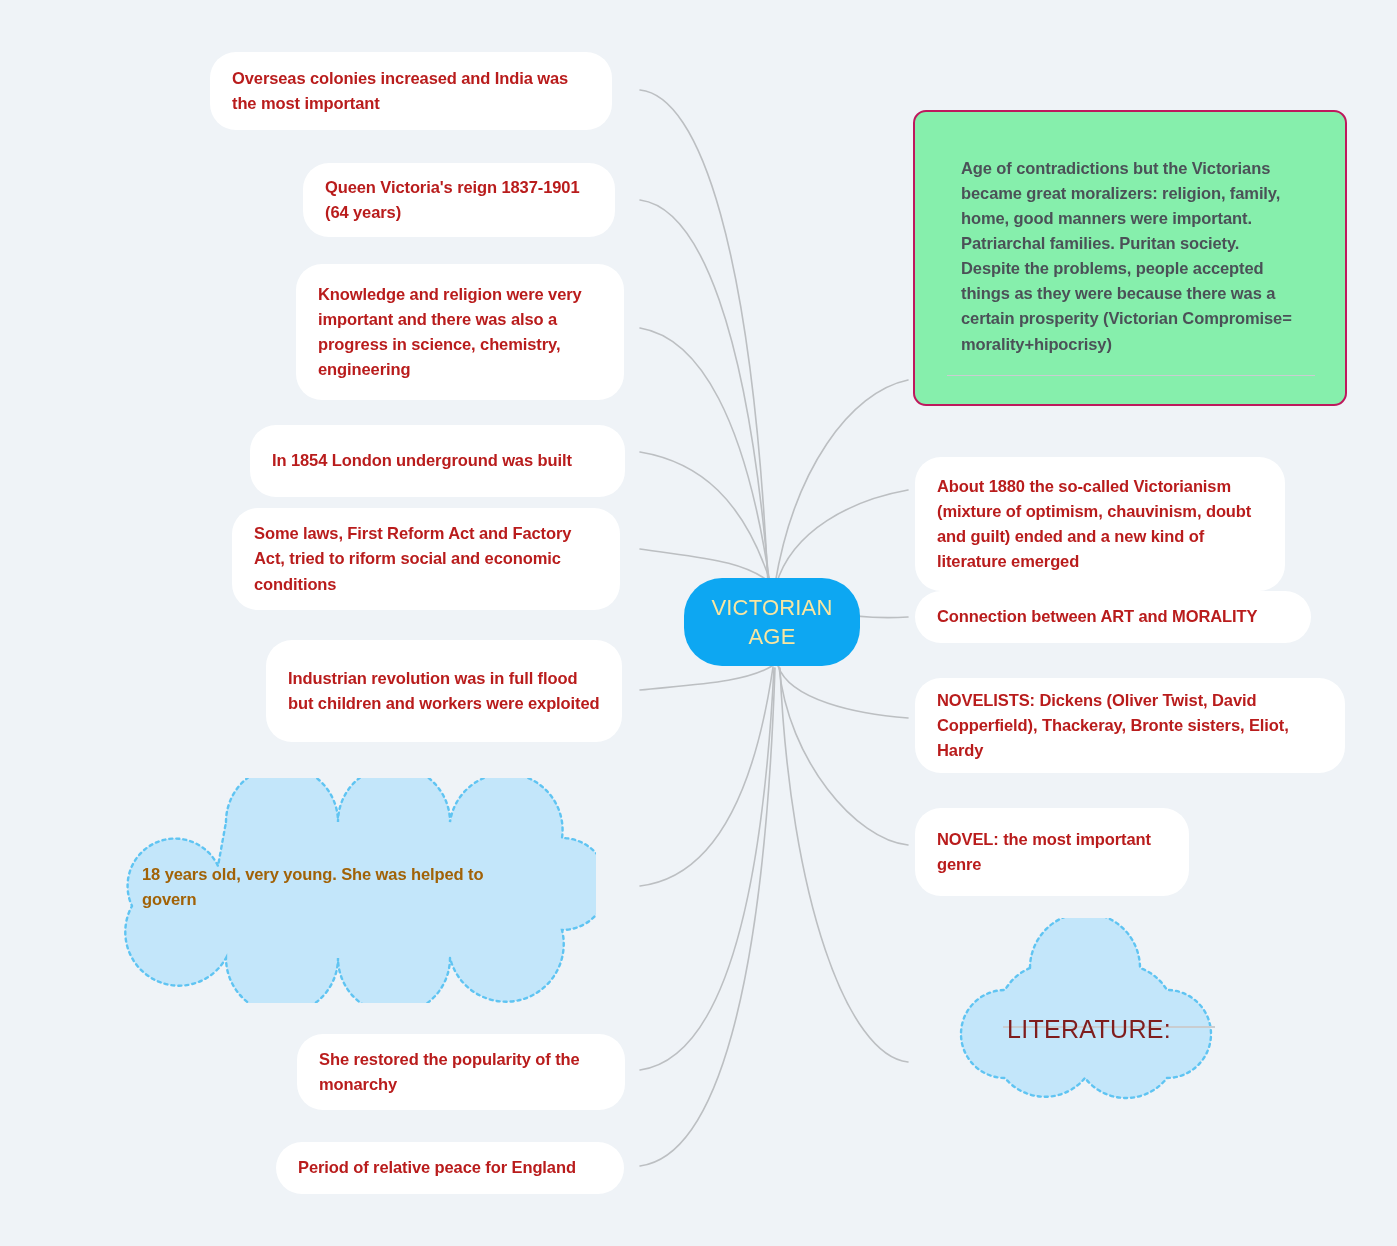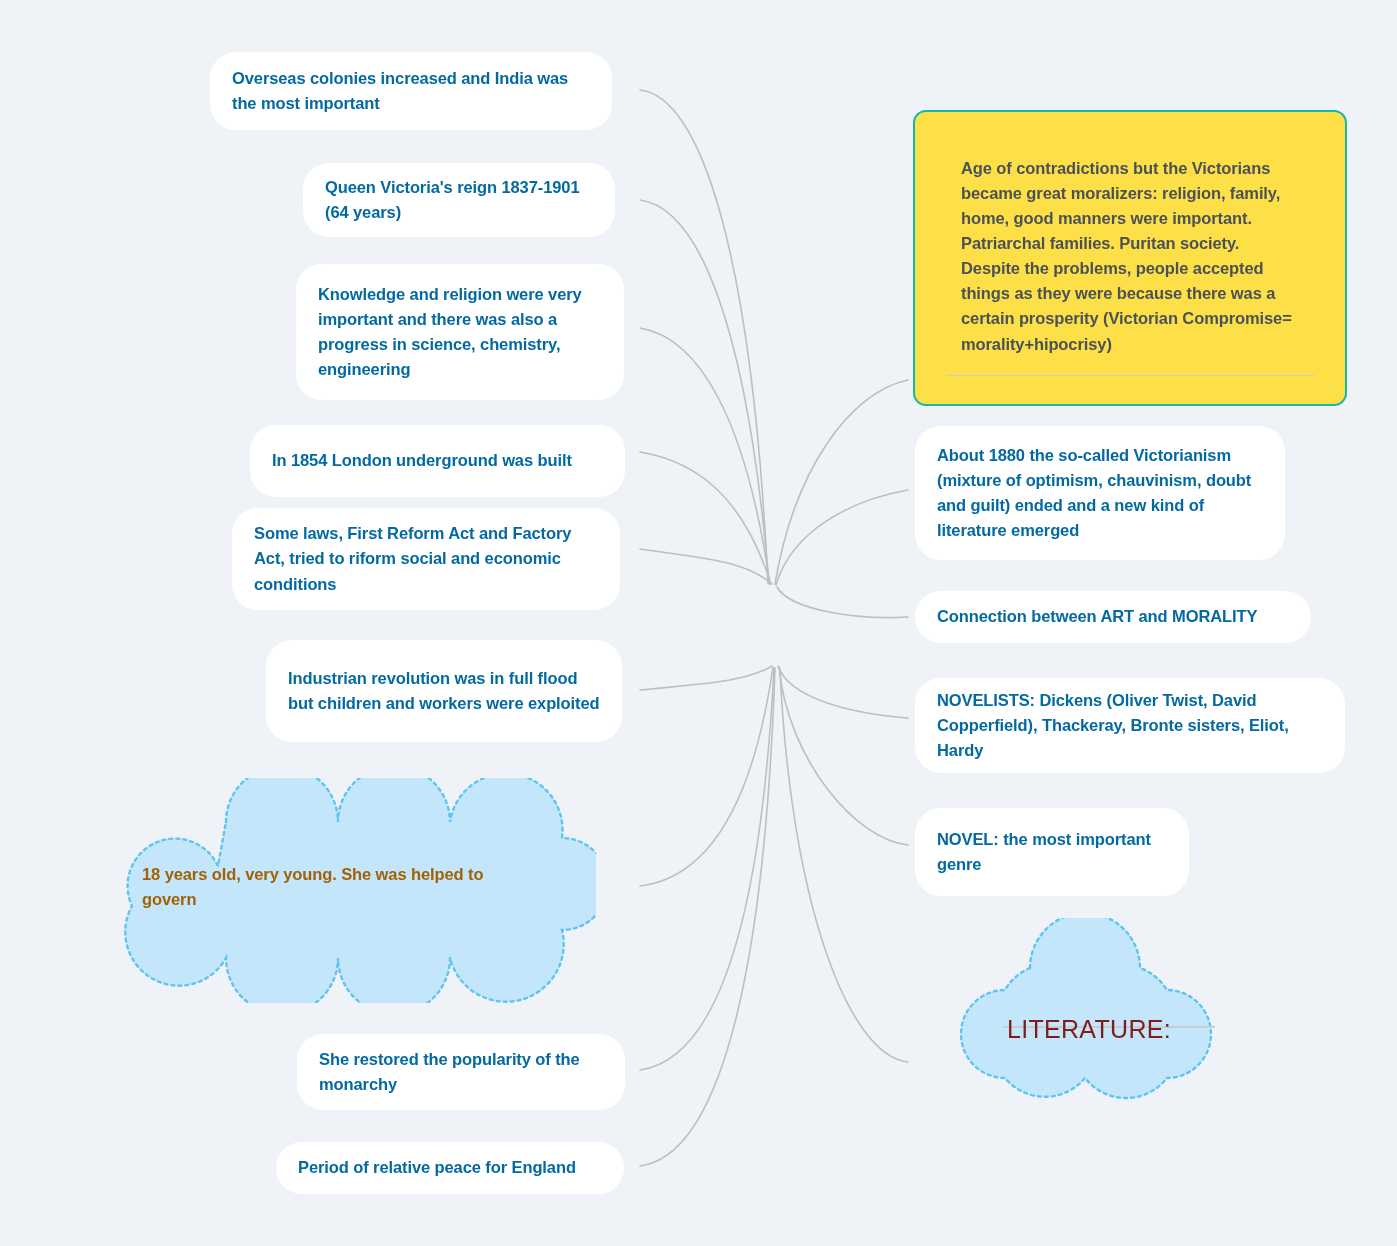--- a/index.html
+++ b/index.html
@@ -29,31 +29,31 @@
   }
   .node {
     position: absolute;
     box-sizing: border-box;
     display: flex;
     align-items: center;
   }
   .card {
     background: #ffffff;
     border-radius: 26px;
-    color: #0369a1;
+    color: #b91c1c;
     font-size: 16.5px;
     font-weight: bold;
     line-height: 1.52;
     letter-spacing: -0.1px;
     padding: 14px 22px;
   }
   .card .txt { display: block; }
   .panel {
-    background: #fde047;
-    border: 2px solid #14b8a6;
+    background: #86efac;
+    border: 2px solid #be185d;
     border-radius: 13px;
     color: #4b5157;
     font-size: 16.5px;
     font-weight: bold;
     line-height: 1.52;
     letter-spacing: -0.1px;
     align-items: flex-start;
     padding: 44px 46px 18px 46px;
   }
   .panel-divider {
@@ -151,27 +151,33 @@
   </div>
 
   <div class="node card" style="left:297px; top:1034px; width:328px; height:76px;">
     <span class="txt">She restored the popularity of the monarchy</span>
   </div>
 
   <div class="node card" style="left:276px; top:1142px; width:348px; height:52px;">
     <span class="txt">Period of relative peace for England</span>
   </div>
 
+  <div class="node central" style="left:684px; top:578px; width:176px; height:88px;">
+    <span>
+      <span>VICTORIAN</span><br>
+      <span>AGE</span>
+    </span>
+  </div>
 
   <div class="node panel" style="left:913px; top:110px; width:434px; height:296px;">
     <span class="txt">Age of contradictions but the Victorians became great moralizers: religion, family, home, good manners were important. Patriarchal families. Puritan society. Despite the problems, people accepted things as they were because there was a certain prosperity (Victorian Compromise= morality+hipocrisy)</span>
     <span class="panel-divider"></span>
   </div>
 
-  <div class="node card" style="left:915px; top:426px; width:370px; height:134px;">
+  <div class="node card" style="left:915px; top:457px; width:370px; height:134px;">
     <span class="txt">About 1880 the so-called Victorianism (mixture of optimism, chauvinism, doubt and guilt) ended and a new kind of literature emerged</span>
   </div>
 
   <div class="node card" style="left:915px; top:591px; width:396px; height:52px;">
     <span class="txt">Connection between ART and MORALITY</span>
   </div>
 
   <div class="node card" style="left:915px; top:678px; width:430px; height:95px;">
     <span class="txt">NOVELISTS: Dickens (Oliver Twist, David Copperfield), Thackeray, Bronte sisters, Eliot, Hardy</span>
   </div>

